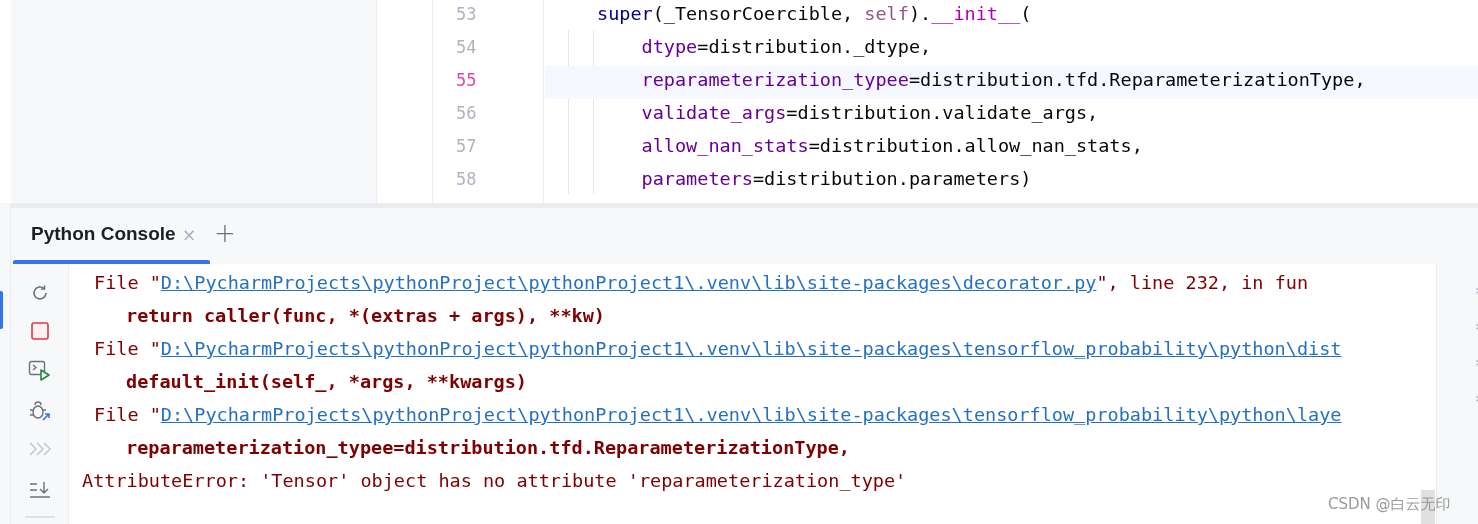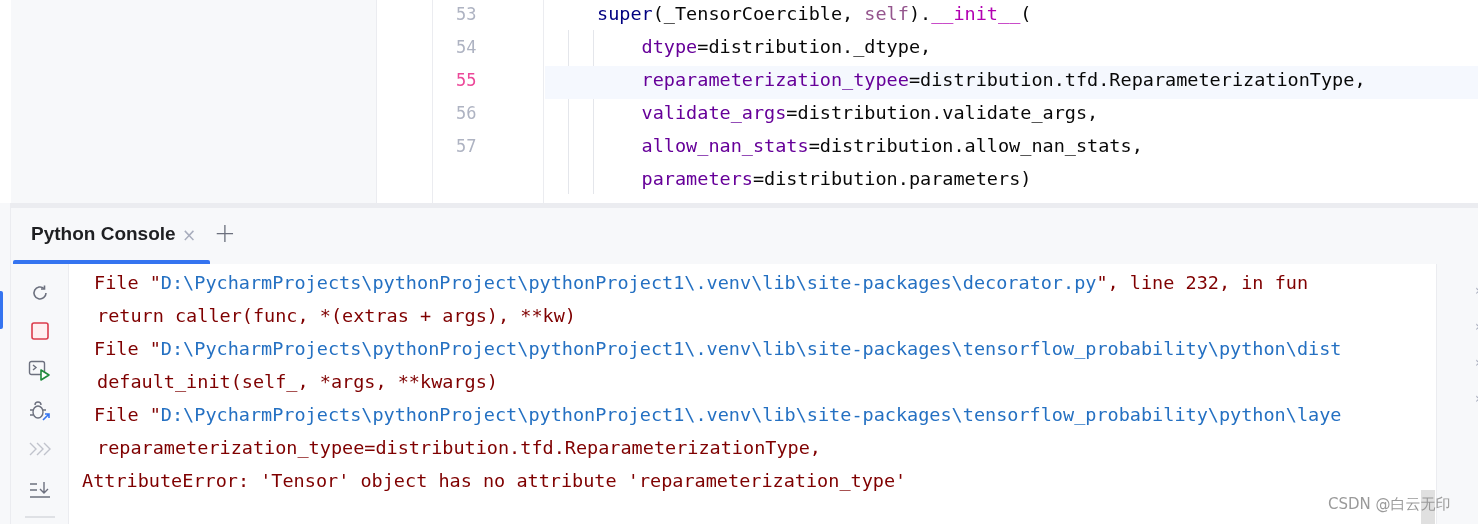--- a/index.html
+++ b/index.html
@@ -36,23 +36,23 @@
   
   .tools { position: absolute; left: 11px; top: 264px; width: 58px; height: 260px; background: #f7f8fa; border-right: 1px solid #ebecf0; }
   .active-marker { position: absolute; left: 0; top: 291px; width: 3px; height: 38px; background: #3574f0; border-radius: 0 2px 2px 0; }
   .tool { position: absolute; left: 16px; width: 26px; height: 26px; display: flex; align-items: center; justify-content: center; }
   .tool-sep { position: absolute; left: 25px; top: 516px; width: 30px; height: 2px; background: #dfe1e5; }
 
   
   .console { position: absolute; left: 70px; top: 264px; width: 1366px; height: 260px; background: #ffffff; }
   .out-line { height: 33px; line-height: 38px; font-size: 18.5px; white-space: pre; color: #7f0000; }
   .out-line.l1 { padding-left: 24px; }
-  .out-line.l2 { padding-left: 27px; }
+  .out-line.l2 { padding-left: 56px; font-weight: bold; }
   .out-line.l0 { padding-left: 12px; }
-  .link { color: #2470c2; }
+  .link { color: #2470c2; text-decoration: underline; }
   .console-lines { position: absolute; left: 0; top: 0; width: 1366px; overflow: hidden; }
 
   
   .right-strip { position: absolute; left: 1436px; top: 264px; width: 42px; height: 260px; background: #f7f8fa; border-left: 1px solid #ebecf0; }
   .fold { position: absolute; left: 38px; font-family: "DejaVu Sans", sans-serif; font-size: 14px; color: #a8adbd; }
 
   .watermark { position: absolute; left: 1328px; top: 495px; font-family: "DejaVu Sans", sans-serif; font-size: 15px; color: #9a9a9a; white-space: nowrap; }
   .scroll-thumb { position: absolute; left: 1421px; top: 490px; width: 14px; height: 34px; background: #e0e0e0; }
 </style>
 </head>
@@ -63,20 +63,21 @@
 <div class="editor">
   <div class="editor-blank"></div>
   <div class="gutter"></div>
   <div class="gutter-sep"></div>
   <div class="line-nums">
     <div class="line-num">53</div>
     <div class="line-num">54</div>
     <div class="line-num current">55</div>
     <div class="line-num">56</div>
     <div class="line-num">57</div>
+    <div class="line-num">58</div>
   </div>
   <div class="indent-guide" style="left:568px; top:30px; height:164px;"></div>
   <div class="indent-guide" style="left:593px; top:30px; height:164px;"></div>
   <div class="code" id="code">
       <div class="code-line"><span class="kw">super</span><span>(_TensorCoercible, </span><span class="self">self</span><span>).</span><span class="dunder">__init__</span><span>(</span></div>
       <div class="code-line"><span>    </span><span class="param">dtype</span><span>=distribution._dtype,</span></div>
       <div class="code-line current-bg"><span>    </span><span class="param">reparameterization_typee</span><span>=distribution.tfd.ReparameterizationType,</span></div>
       <div class="code-line"><span>    </span><span class="param">validate_args</span><span>=distribution.validate_args,</span></div>
       <div class="code-line"><span>    </span><span class="param">allow_nan_stats</span><span>=distribution.allow_nan_stats,</span></div>
       <div class="code-line"><span>    </span><span class="param">parameters</span><span>=distribution.parameters)</span></div>

